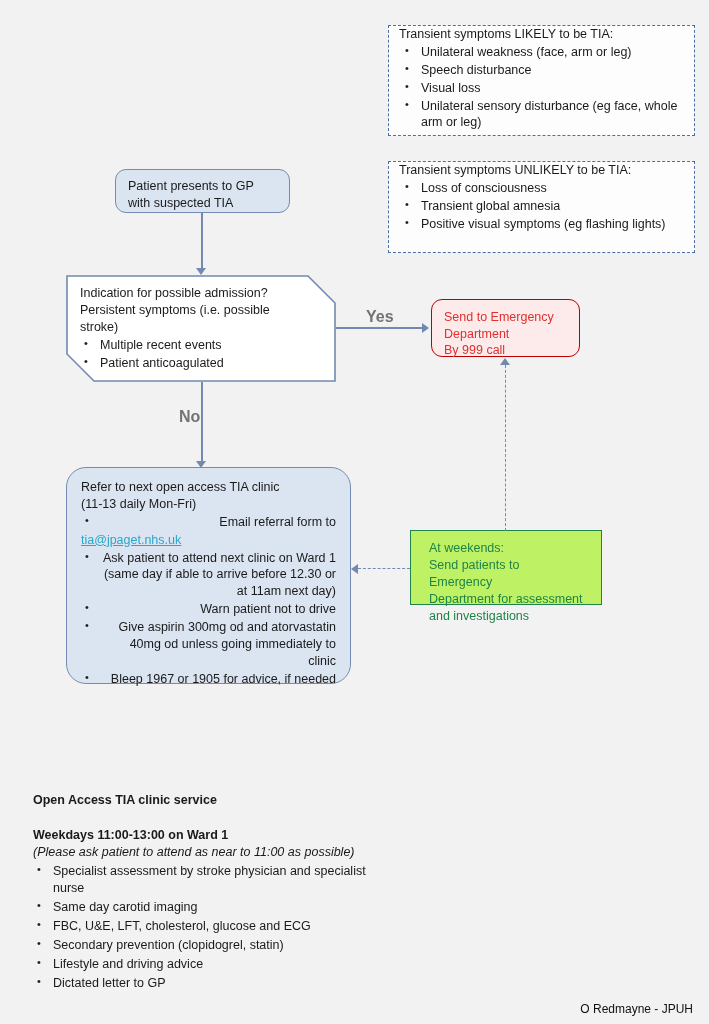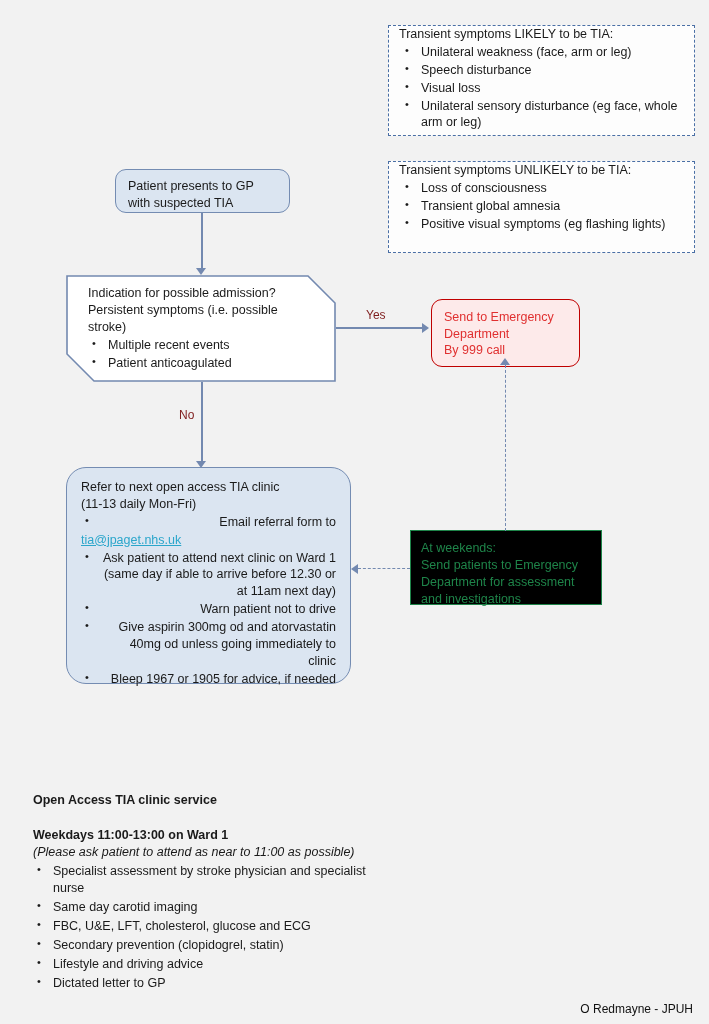--- a/index.html
+++ b/index.html
@@ -86,26 +86,26 @@
     border: 1.6px solid #c00000;
     border-radius: 11px;
     box-sizing: border-box;
     color: #e03030;
     line-height: 1.33;
     padding: 9px 12px;
   }
 
   
   .green-box {
-    background: #000000;
+    background: #bef264;
     border: 1.6px solid #1e8449;
     box-sizing: border-box;
     color: #1e8449;
     line-height: 1.35;
-    padding: 9px 10px;
+    padding: 9px 18px;
   }
 
   
   .vline  { position: absolute; width: 1.6px; background: #7389b0; }
   .hline  { position: absolute; height: 1.6px; background: #7389b0; }
   .arrow-down {
     position: absolute;
     width: 0; height: 0;
     border-left: 5px solid transparent;
     border-right: 5px solid transparent;
@@ -137,23 +137,23 @@
     width: 0;
     border-left: 1.6px dashed #7389b0;
   }
   .dash-h {
     position: absolute;
     height: 0;
     border-top: 1.6px dashed #7389b0;
   }
   .edge-label {
     position: absolute;
-    font-weight: normal;
-    font-size: 12px;
-    color: #7f1d1d;
+    font-weight: bold;
+    font-size: 16px;
+    color: #737373;
   }
 
   
   .service {
     position: absolute;
     left: 33px;
     top: 792px;
     width: 360px;
     line-height: 1.36;
   }
@@ -201,21 +201,21 @@
   <div>Patient presents to GP</div>
   <div>with suspected TIA</div>
 </div>
 
 <div class="vline" style="left:201px; top:213px; height:57px;"></div>
 <div class="arrow-down" style="left:196px; top:268px;"></div>
 
 <svg class="node" style="left:66px; top:275px; width:270px; height:107px; overflow:visible;" viewBox="0 0 270 107">
   <polygon points="1,1 242,1 269,28 269,106 28,106 1,79" fill="#ffffff" stroke="#7389b0" stroke-width="1.6"></polygon>
 </svg>
-<div class="node" style="left:66px; top:275px; width:270px; height:107px; padding:10px 22px; box-sizing:border-box; line-height:1.35;">
+<div class="node" style="left:66px; top:275px; width:270px; height:107px; padding:10px 14px; box-sizing:border-box; line-height:1.35;">
   <div>Indication for possible admission?</div>
   <div>Persistent symptoms (i.e. possible</div>
   <div>stroke)</div>
   <ul class="decision-list" style="margin:0;padding:0;list-style:none;">
     <li style="position:relative;padding-left:20px;margin:1px 0;">
       <span style="position:absolute;left:4px;top:-1px;font-size:11px;">•</span>
       <span>Multiple recent  events</span>
     </li>
     <li style="position:relative;padding-left:20px;margin:1px 0;">
       <span style="position:absolute;left:4px;top:-1px;font-size:11px;">•</span>
@@ -225,21 +225,21 @@
 </div>
 
 <div class="hline" style="left:336px; top:327px; width:88px;"></div>
 <div class="arrow-right" style="left:422px; top:323px;"></div>
 <div class="edge-label" style="left:366px; top:308px;">Yes</div>
 
 <div class="vline" style="left:201px; top:382px; height:82px;"></div>
 <div class="arrow-down" style="left:196px; top:461px;"></div>
 <div class="edge-label" style="left:179px; top:408px;">No</div>
 
-<div class="node red-box" style="left:431px; top:299px; width:149px; height:68px;">
+<div class="node red-box" style="left:431px; top:299px; width:149px; height:58px;">
   <div>Send to Emergency</div>
   <div>Department</div>
   <div>By 999 call</div>
 </div>
 
 <div class="node blue-box big" style="left:66px; top:467px; width:285px; height:217px; padding:11px 14px;">
   <div>Refer to next open access TIA  clinic</div>
   <div>(11-13 daily Mon-Fri)</div>
   <ul>
     <li>

